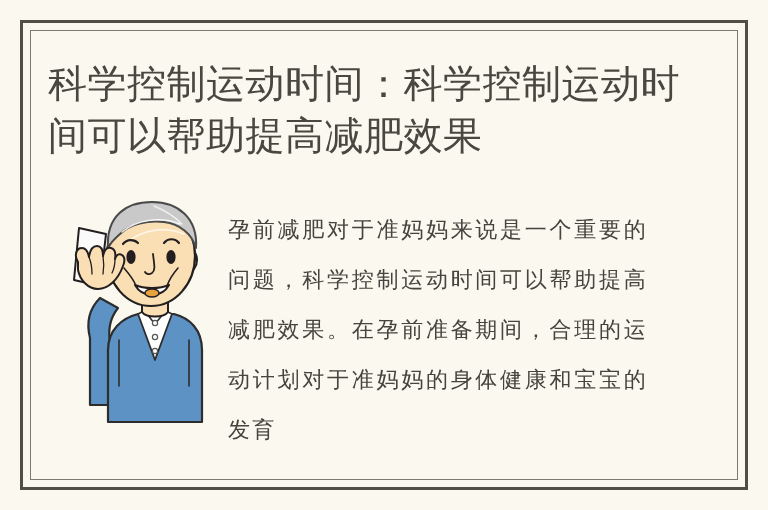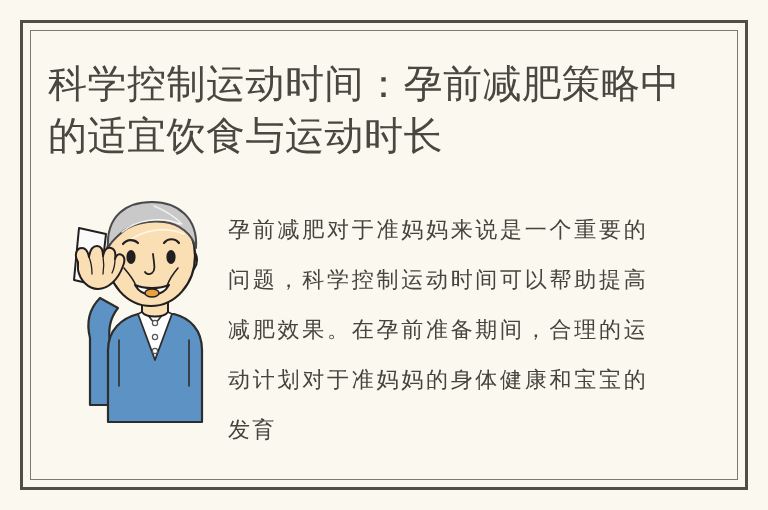--- a/index.html
+++ b/index.html
@@ -89,21 +89,21 @@
   }
 </style>
 </head>
 <body>
 
 <div class="page">
 
   <div class="frame-outer"></div>
   <div class="frame-inner"></div>
 
-  <div class="title">科学控制运动时间：孕前减肥策略中的适宜饮食与运动时长</div>
+  <div class="title">科学控制运动时间：科学控制运动时间可以帮助提高减肥效果</div>
 
   <div class="illustration">
     <svg viewBox="0 0 150 245" xmlns="http://www.w3.org/2000/svg">
       <g stroke="#231f20" stroke-width="2.2" stroke-linejoin="round" stroke-linecap="round">
 
         <path d="M34 148 C30 132 34 118 44 108 L62 118 C54 128 52 140 54 152 L58 215 L34 215 Z" fill="#5d92c4" stroke="#2d2d2d"></path>
 
         <path d="M52 160 C52 140 66 128 82 124 L118 124 C134 128 146 140 146 160 L146 232 L52 232 Z" fill="#5d92c4" stroke="#2d2d2d"></path>
 
         <path d="M63 150 L63 196" fill="none" stroke="#2d2d2d" stroke-width="1.6"></path>

